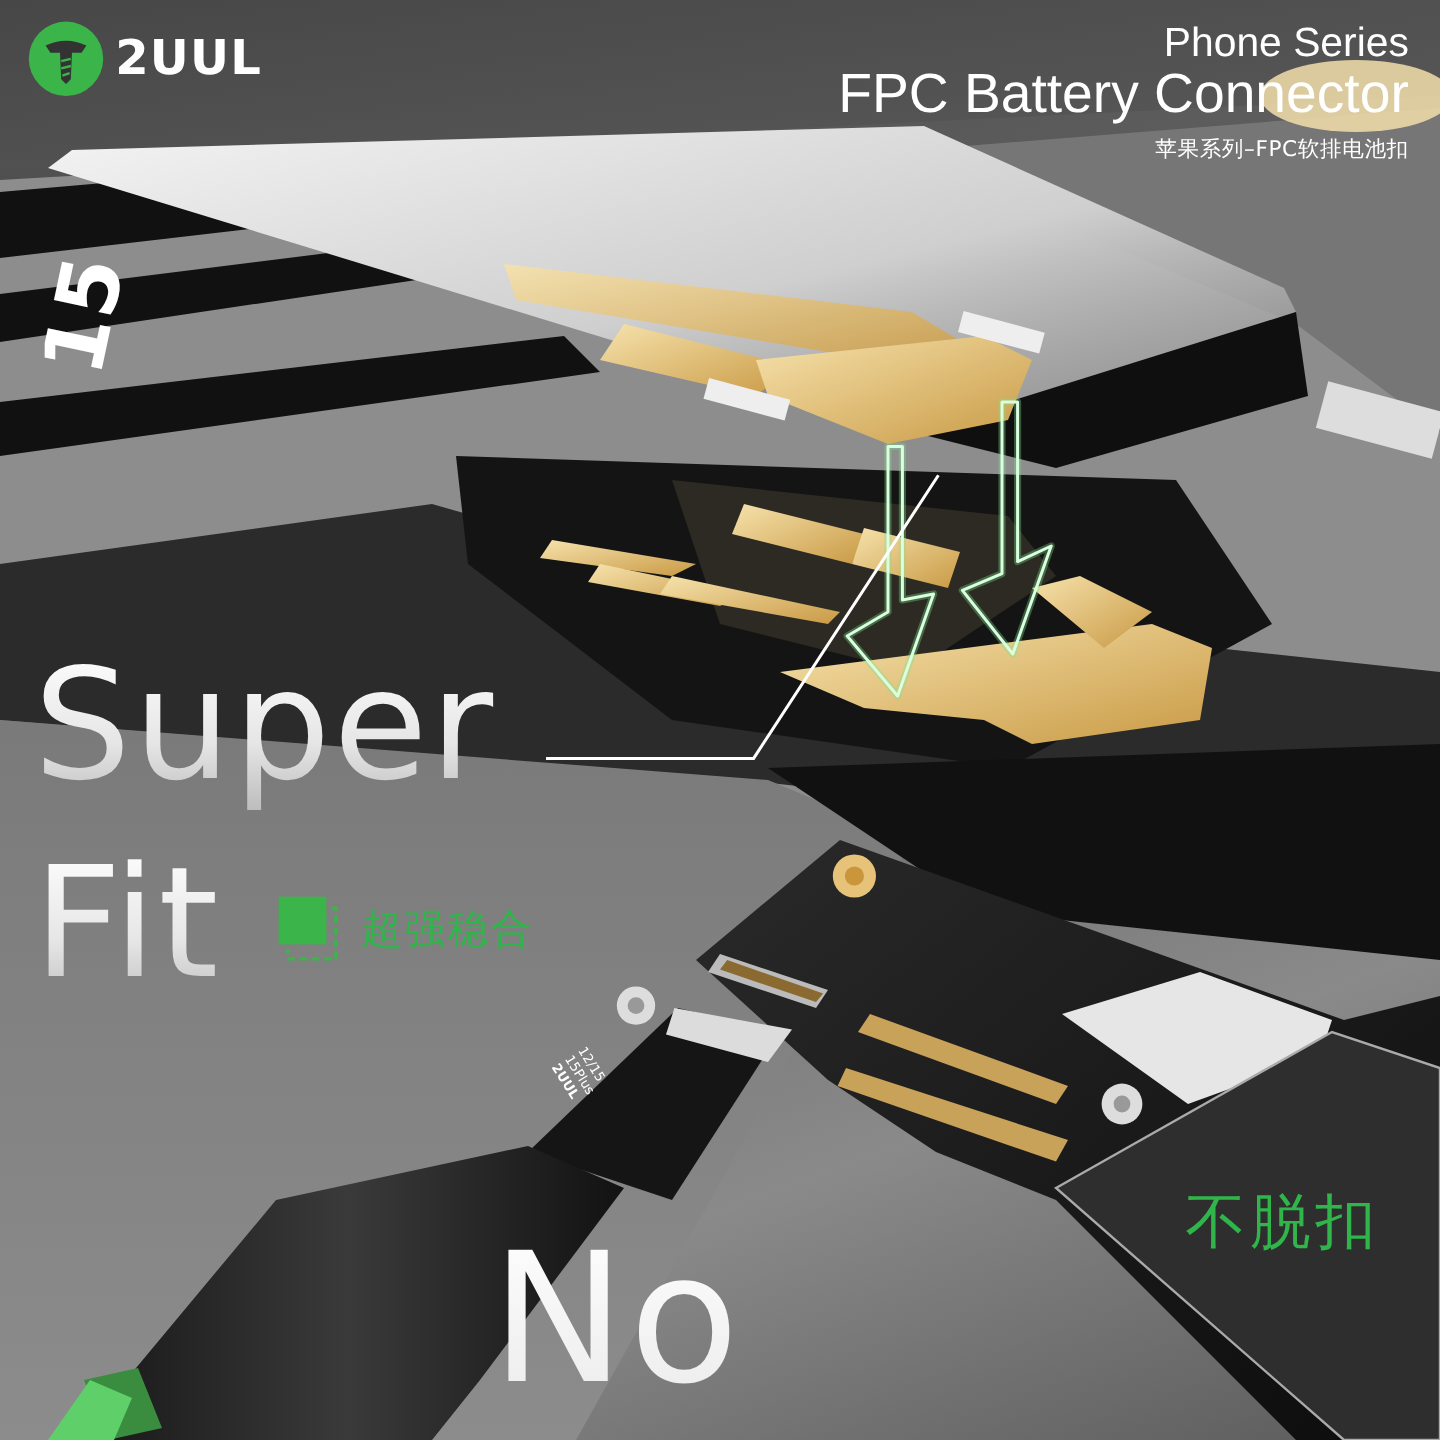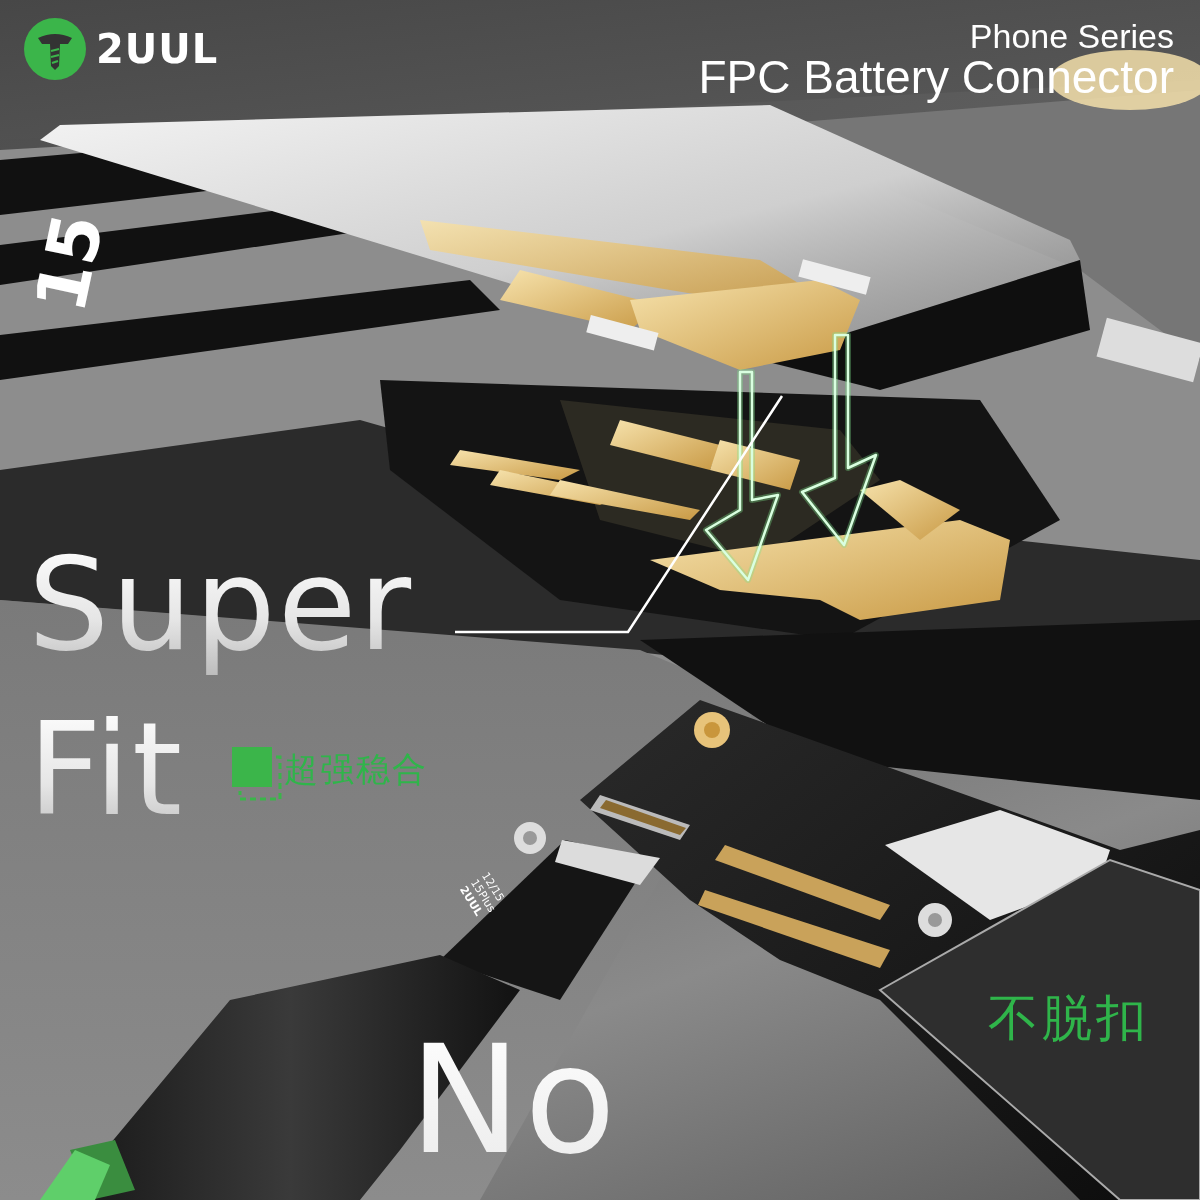--- a/index.html
+++ b/index.html
@@ -14,21 +14,21 @@
   .header-text { position: absolute; right: 26px; top: 16px; text-align: right; color: #fff; z-index: 10; }
   .header-line1 { font-family: "Liberation Sans", sans-serif; font-size: 34px; line-height: 40px; }
   .header-line2 { font-family: "Liberation Sans", sans-serif; font-size: 46px; line-height: 42px; }
   .header-cn { font-size: 18px; margin-top: 14px; letter-spacing: 0.5px; }
   .big { position: absolute; color: #f2f2f2; font-family: "DejaVu Sans", sans-serif; font-weight: normal; z-index: 9;
     background: linear-gradient(180deg, #ffffff 0%, #e6e6e6 60%, #bdbdbd 100%);
     -webkit-background-clip: text; background-clip: text; -webkit-text-fill-color: transparent; letter-spacing: 2px; }
   .super { left: 28px; top: 535px; font-size: 128px; line-height: 140px; }
   .fit { left: 28px; top: 700px; font-size: 128px; line-height: 140px; }
   .noloosen { left: 385px; top: 1010px; font-size: 150px; line-height: 180px; letter-spacing: 3px; margin-left: 24px; }
-  .tag-fit { position: absolute; left: 232px; top: 747px; display: flex; gap: 2px; z-index: 10; }
+  .tag-fit { position: absolute; left: 232px; top: 747px; display: flex; align-items: center; gap: 19px; z-index: 10; }
   .tag-icon { width: 50px; height: 56px; position: relative; }
   .tag-cn { color: #2fb54a; font-size: 34px; letter-spacing: 2px; }
   .tag-loose { position: absolute; left: 988px; top: 985px; color: #2fb54a; font-size: 50px; letter-spacing: 4px; z-index: 10; }
 </style>
 </head>
 <body>
 
 <div class="stage">
 
   <svg class="layer" viewBox="0 0 1200 1200" xmlns="http://www.w3.org/2000/svg">
@@ -142,20 +142,21 @@
         <line x1="27" y1="39" x2="35" y2="37" stroke="#3bb54a" stroke-width="2"></line>
         <line x1="28" y1="45" x2="34" y2="43" stroke="#3bb54a" stroke-width="2"></line>
       </svg>
     </div>
     <span class="logo-name">2UUL</span>
   </div>
 
   <div class="header-text">
     <div class="header-line1">Phone Series</div>
     <div class="header-line2">FPC Battery Connector</div>
+    <div class="header-cn">苹果系列–FPC软排电池扣</div>
   </div>
 
   <div class="big super">Super</div>
   <div class="big fit">Fit</div>
   <div class="tag-fit">
     <div class="tag-icon">
       <svg width="50" height="56" viewBox="0 0 50 56">
         <rect x="0" y="0" width="40" height="40" fill="#3bb54a"></rect>
         <path d="M44,10 L48,10 L48,52 L8,52 L8,44" fill="none" stroke="#3bb54a" stroke-width="3" stroke-dasharray="6 4"></path>
       </svg>

